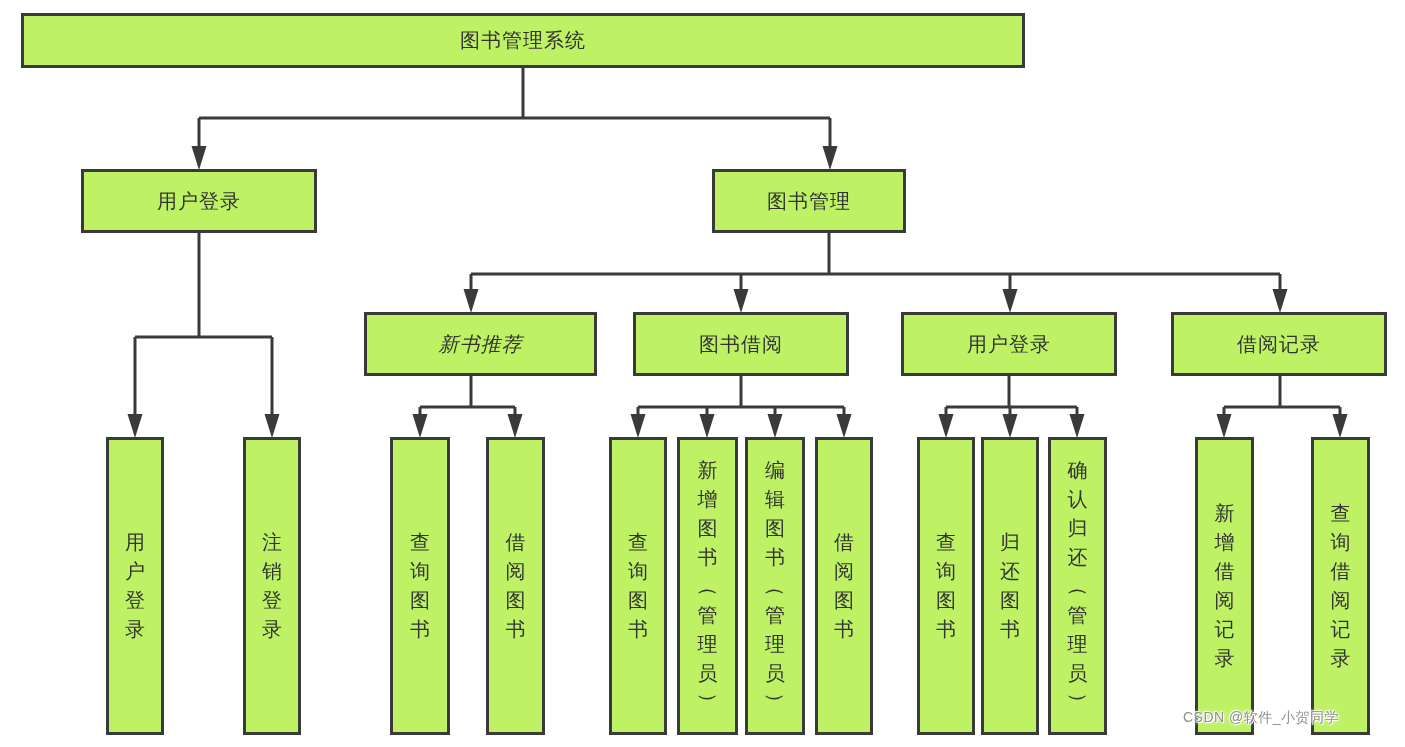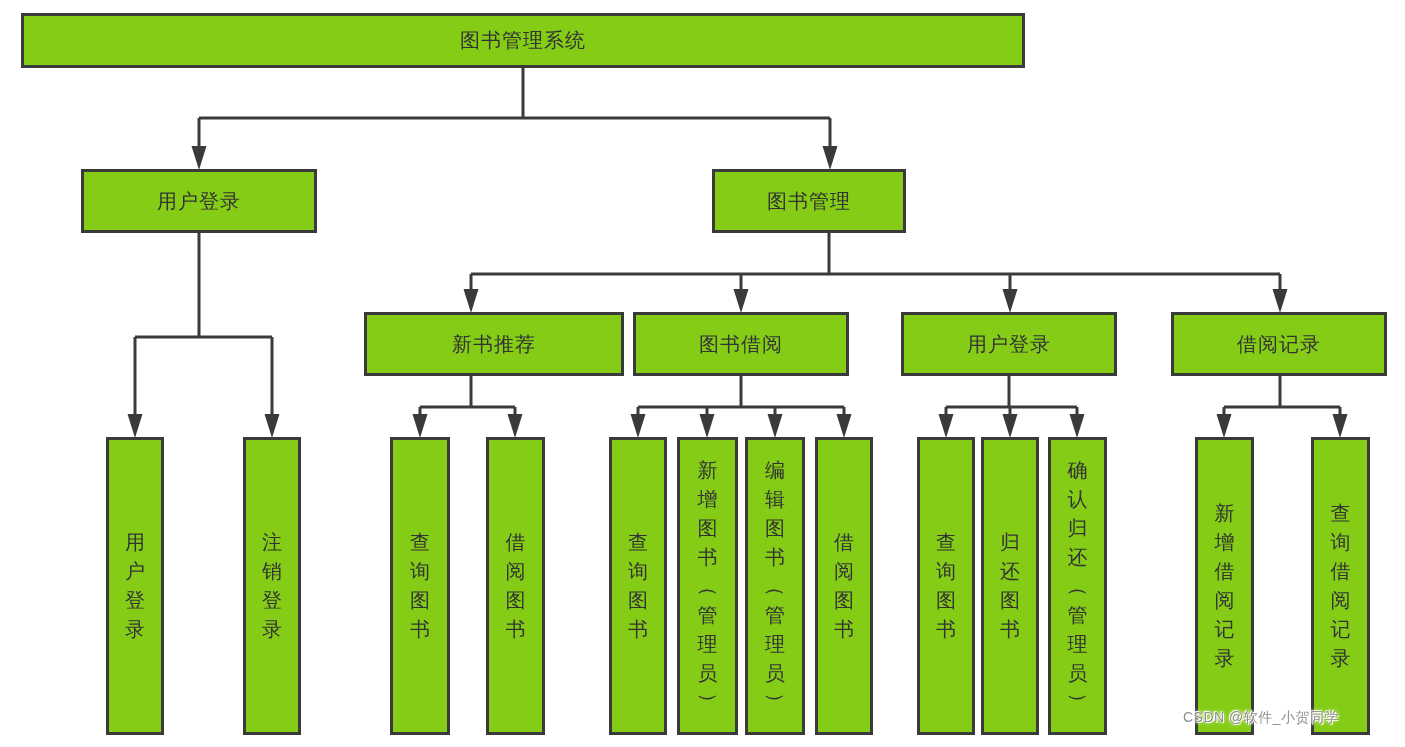--- a/index.html
+++ b/index.html
@@ -8,21 +8,21 @@
     width:1405px;height:747px;
     background:#ffffff;
     font-family:"Liberation Sans",sans-serif;
     color:#333333;
     overflow:hidden;
   }
   #wires{position:absolute;left:0;top:0;width:1405px;height:747px;}
   .box{
     position:absolute;
     box-sizing:border-box;
-    background:#84cc16;
+    background:#bef264;
     border:3px solid #3a3a3a;
     display:flex;
     align-items:center;
     justify-content:center;
   }
   .hlabel{
     font-size:20px;
     letter-spacing:1px;
     white-space:nowrap;
     color:#333333;
@@ -41,21 +41,21 @@
     line-height:29px;
     font-size:20px;
     text-align:center;
     color:#333333;
   }
   .vpar{transform:rotate(90deg);}
   
   #n-root{left:21px;top:13px;width:1004px;height:55px;}
   #n-user-login{left:81px;top:169px;width:236px;height:64px;}
   #n-book-mgmt{left:712px;top:169px;width:194px;height:64px;}
-  #n-new-books{left:364px;top:312px;width:260px;height:64px;}
+  #n-new-books{left:364px;top:312px;width:233px;height:64px;font-style:italic;}
   #n-book-borrow{left:633px;top:312px;width:216px;height:64px;}
   #n-current-borrow{left:901px;top:312px;width:216px;height:64px;}
   #n-borrow-records{left:1171px;top:312px;width:216px;height:64px;}
   .leaf{top:437px;height:298px;}
   #n-leaf-user-login{left:106px;width:58px;}
   #n-leaf-logout{left:243px;width:58px;}
   #n-leaf-query-books-1{left:390px;width:60px;}
   #n-leaf-borrow-books-1{left:486px;width:59px;}
   #n-leaf-query-books-2{left:609px;width:58px;}
   #n-leaf-add-book-admin{left:677px;width:61px;}

